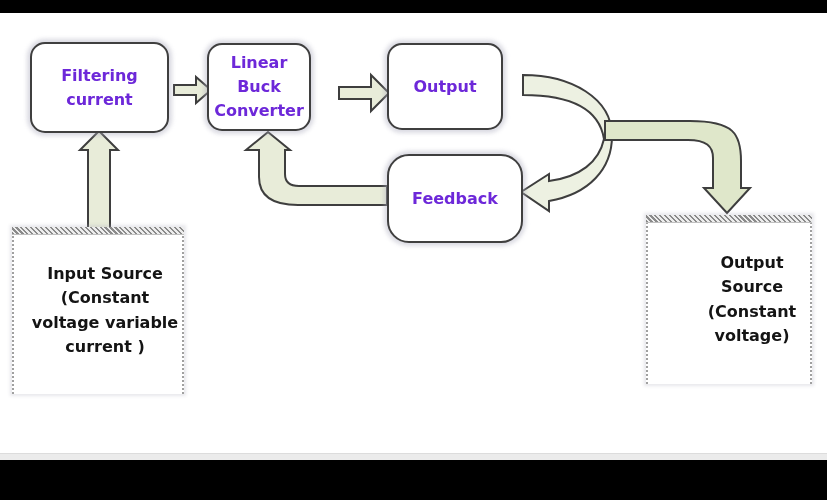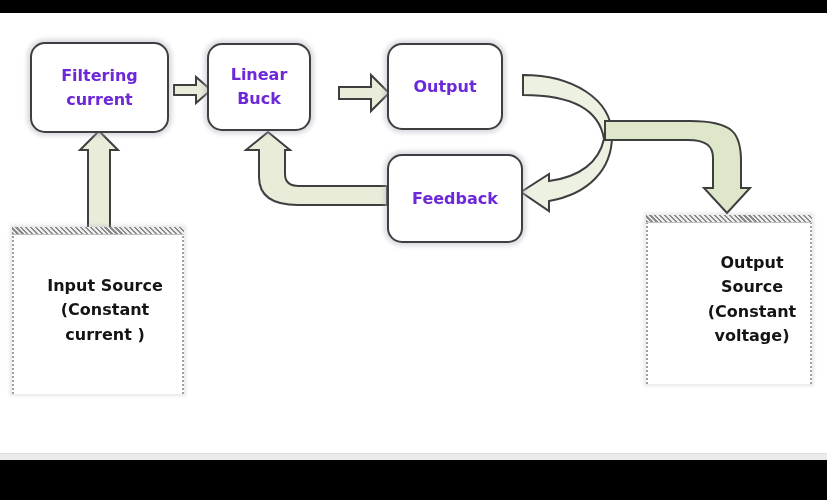--- a/index.html
+++ b/index.html
@@ -32,21 +32,21 @@
     display: flex; flex-direction: column;
     align-items: center; justify-content: center;
     text-align: center;
     font-weight: bold; font-size: 16px; line-height: 24px;
     color: #6d28d9;
     box-shadow: 0 0 4px 3px rgba(172,172,190,0.45);
   }
   .node-filtering { left: 30px;  top: 42px;  width: 139px; height: 91px; }
   .node-lbc       { left: 207px; top: 43px;  width: 104px; height: 88px; align-items: center; }
   .node-ocs       { left: 387px; top: 43px;  width: 116px; height: 87px; }
-  .node-feedback  { left: 387px; top: 154px; width: 136px; height: 89px; }
+  .node-feedback  { left: 387px; top: 154px; width: 136px; height: 89px; border-radius: 22px; }
 
   .source {
     position: absolute;
     background: #ffffff;
     border-left: 2px dotted var(--dashed-border, #a0a0a0);
     border-right: 2px dotted var(--dashed-border, #a0a0a0);
     box-sizing: border-box;
     display: flex; flex-direction: column;
     align-items: center; justify-content: center;
     text-align: center;
@@ -97,34 +97,36 @@
            L 387 205 Z"></path>
 </svg>
 
 <div class="node node-filtering">
   <div>Filtering</div>
   <div>current</div>
 </div>
 
 <div class="node node-lbc">
   <div>Linear Buck</div>
+  <div>Converter</div>
 </div>
 
 <div class="node node-ocs">
   <div>Output</div>
 </div>
 
 <div class="node node-feedback">
   <div>Feedback</div>
 </div>
 
 <div class="source source-input">
   <div class="hatch"></div>
   <div class="src-text">Input Source</div>
   <div class="src-text">(Constant</div>
+  <div class="src-text">voltage variable</div>
   <div class="src-text">current )</div>
 </div>
 
 <div class="source source-output">
   <div class="hatch"></div>
   <div class="src-text">Output Source</div>
   <div class="src-text">(Constant</div>
   <div class="src-text">voltage)</div>
 </div>
 

